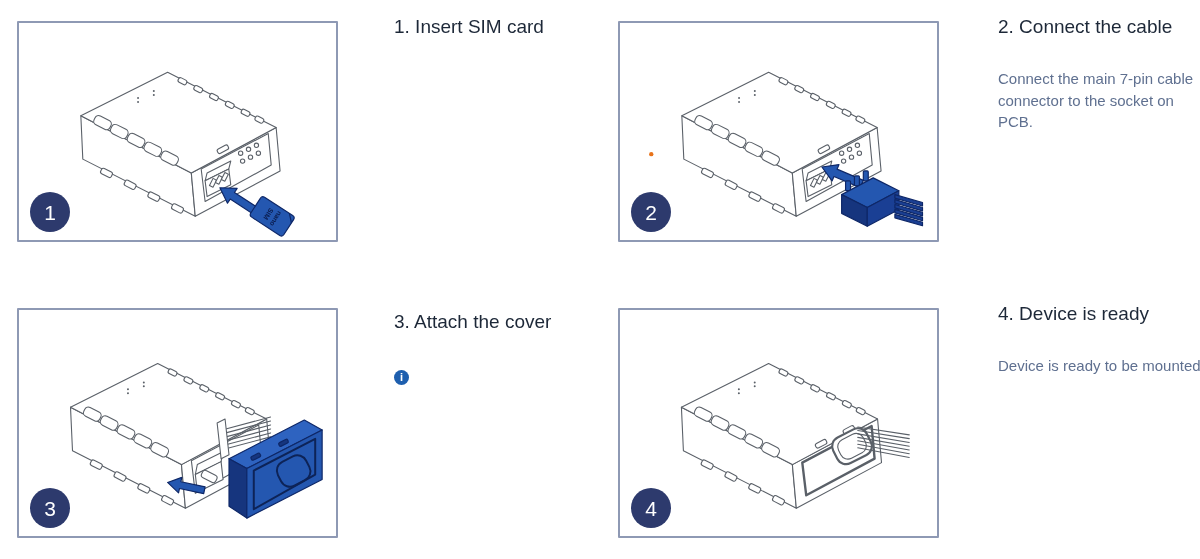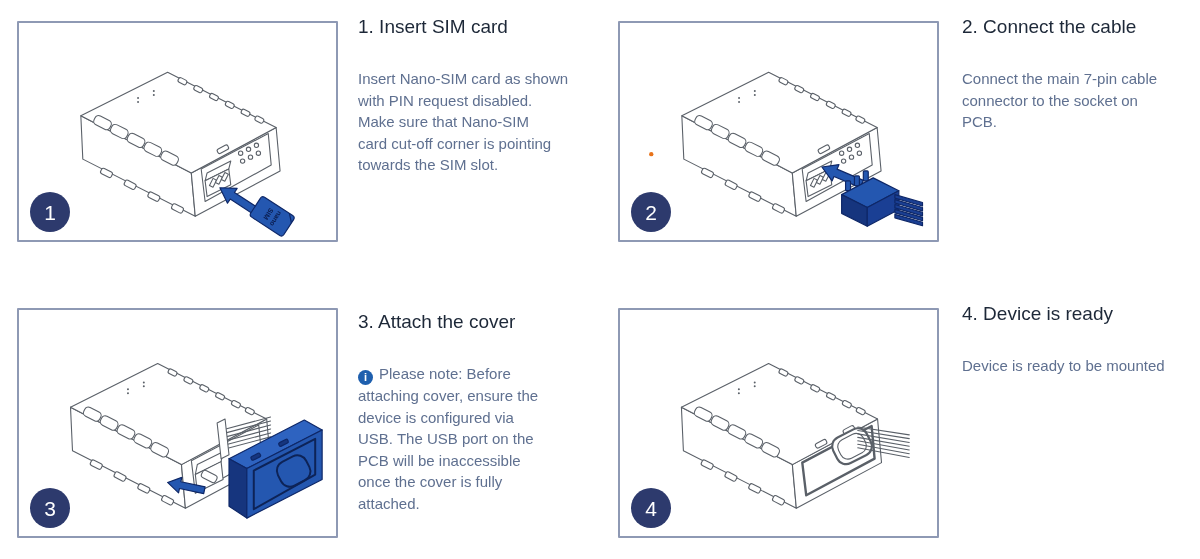--- a/index.html
+++ b/index.html
@@ -13,21 +13,21 @@
   #p2{left:618px;top:21px;width:321px;height:221px;}
   #p3{left:17px;top:308px;width:321px;height:230px;}
   #p4{left:618px;top:308px;width:321px;height:230px;}
   .panel svg{position:absolute;left:0;top:0;width:100%;height:100%;}
 
   .badge{position:absolute;left:11px;bottom:8px;width:40px;height:40px;border-radius:50%;
          background:#2d3a6d;color:#ffffff;display:flex;align-items:center;justify-content:center;
          font-size:21px;line-height:1;z-index:2;}
 
   
-  .textcol{position:absolute;width:242px;}
+  .textcol{position:absolute;width:242px;margin-left:36px;}
   #t1{left:358px;top:13px;}
   #t2{left:962px;top:13px;}
   #t3{left:358px;top:308px;}
   #t4{left:962px;top:300px;}
   .step-title{font-size:19px;line-height:28px;font-weight:400;color:#1d2838;margin:0 0 27px 0;}
   .step-body{font-size:15px;line-height:21.5px;color:#5f7090;margin:0;}
   .pre{white-space:pre-line;}
   .info-icon{display:inline-flex;width:15px;height:15px;border-radius:50%;background:#1e5fae;
              color:#ffffff;font-size:11px;font-weight:700;align-items:center;justify-content:center;
              vertical-align:-2px;margin-right:6px;}
@@ -305,45 +305,34 @@
             <path d="M240,135 L292,144.8"></path>
           </g>
         </g>
       </g>
     </svg>
     <div class="badge">4</div>
   </div>
 
   <div class="textcol" id="t1">
     <h2 class="step-title">1. Insert SIM card</h2>
-    <p class="step-body pre">Insert Nano-SIM card as shown
-with PIN request disabled.
-Make sure that Nano-SIM
-card cut-off corner is pointing
-towards the SIM slot.</p>
   </div>
 
   <div class="textcol" id="t2">
     <h2 class="step-title">2. Connect the cable</h2>
     <p class="step-body pre">Connect the main 7-pin cable
 connector to the socket on
 PCB.</p>
   </div>
 
   <div class="textcol" id="t3">
     <h2 class="step-title">3. Attach the cover</h2>
     <p class="step-body"><span class="info-icon">
           <span>i</span>
-        </span><span class="pre">Please note: Before
-attaching cover, ensure the
-device is configured via
-USB. The USB port on the
-PCB will be inaccessible
-once the cover is fully
-attached.</span></p>
+        </span></p>
   </div>
 
   <div class="textcol" id="t4">
     <h2 class="step-title">4. Device is ready</h2>
     <p class="step-body pre">Device is ready to be mounted</p>
   </div>
 
 </div>
 
 </body></html>

